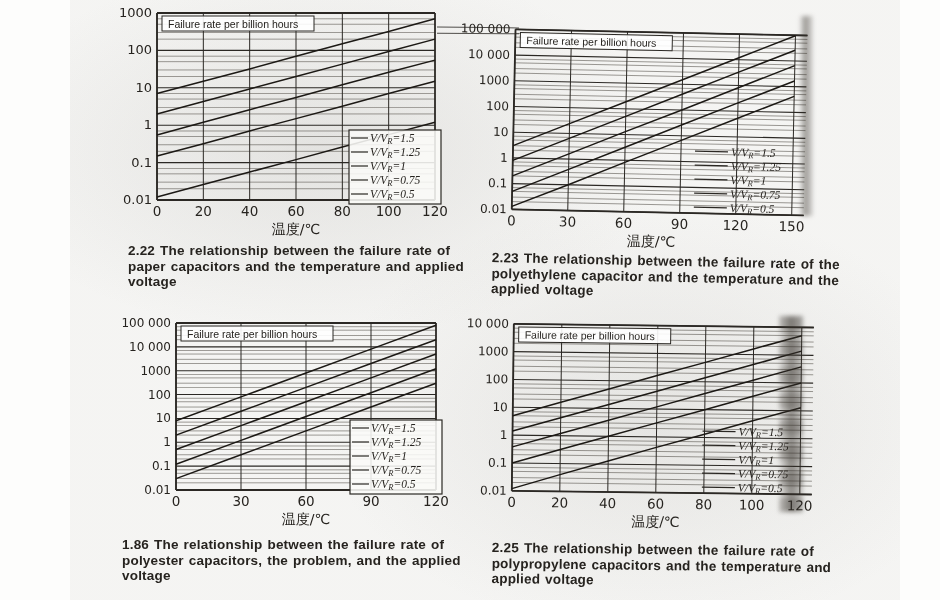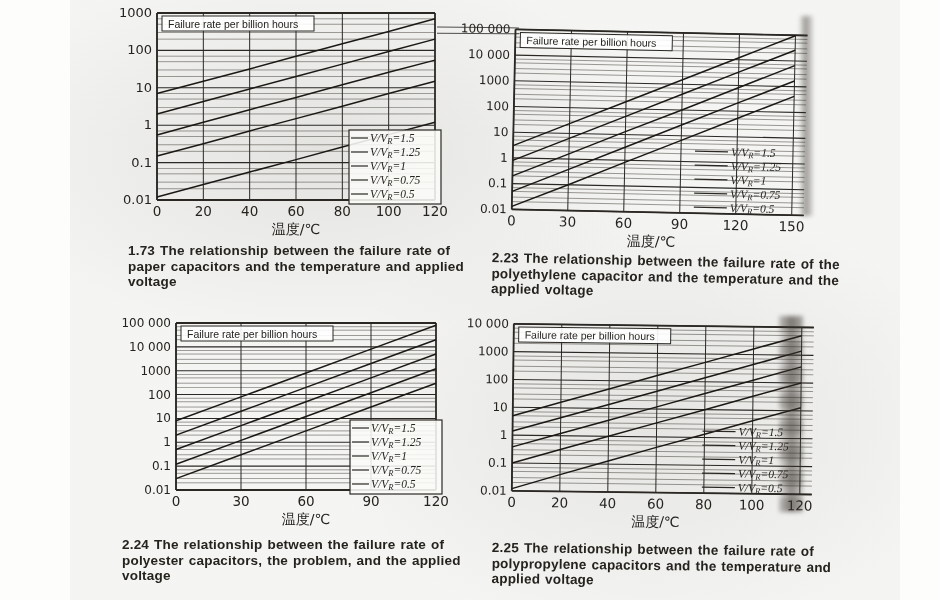--- a/index.html
+++ b/index.html
@@ -117,21 +117,21 @@
       <line x1="261" y1="150" x2="278" y2="150" stroke="#2b2824" stroke-width="1.2"></line>
       <text x="280" y="154" font-size="11.5" font-style="italic" font-family="&quot;Liberation Serif&quot;,serif"><tspan>V/V</tspan><tspan font-size="8.5" dy="2">R</tspan><tspan dy="-2">=1.25</tspan></text>
       <line x1="261" y1="164" x2="278" y2="164" stroke="#2b2824" stroke-width="1.2"></line>
       <text x="280" y="168" font-size="11.5" font-style="italic" font-family="&quot;Liberation Serif&quot;,serif"><tspan>V/V</tspan><tspan font-size="8.5" dy="2">R</tspan><tspan dy="-2">=1</tspan></text>
       <line x1="261" y1="178" x2="278" y2="178" stroke="#2b2824" stroke-width="1.2"></line>
       <text x="280" y="182" font-size="11.5" font-style="italic" font-family="&quot;Liberation Serif&quot;,serif"><tspan>V/V</tspan><tspan font-size="8.5" dy="2">R</tspan><tspan dy="-2">=0.75</tspan></text>
       <line x1="261" y1="192" x2="278" y2="192" stroke="#2b2824" stroke-width="1.2"></line>
       <text x="280" y="196" font-size="11.5" font-style="italic" font-family="&quot;Liberation Serif&quot;,serif"><tspan>V/V</tspan><tspan font-size="8.5" dy="2">R</tspan><tspan dy="-2">=0.5</tspan></text>
     </svg>
 </div>
-<div class="caption" style="left:128px;top:243px;width:345px;">1.73 The relationship between the failure rate of paper capacitors and the temperature and applied voltage</div>
+<div class="caption" style="left:128px;top:243px;width:345px;">2.22 The relationship between the failure rate of paper capacitors and the temperature and applied voltage</div>
 
 <div class="artifact-lines">
   <div class="l1"></div>
   <div class="l2"></div>
 </div>
 
 <div class="chart-block rot13" style="left:450px;top:6px;">
   <svg class="chart" width="380" height="250">
       <line x1="66" y1="194.2592286829262" x2="358" y2="194.2592286829262" stroke="#47433c" stroke-width="0.7" opacity="0.75"></line>
       <line x1="66" y1="189.7311677357801" x2="358" y2="189.7311677357801" stroke="#47433c" stroke-width="0.7" opacity="0.75"></line>
@@ -288,21 +288,21 @@
       <line x1="244" y1="132" x2="261" y2="132" stroke="#2b2824" stroke-width="1.2"></line>
       <text x="263" y="136" font-size="11.5" font-style="italic" font-family="&quot;Liberation Serif&quot;,serif"><tspan>V/V</tspan><tspan font-size="8.5" dy="2">R</tspan><tspan dy="-2">=1.25</tspan></text>
       <line x1="244" y1="146" x2="261" y2="146" stroke="#2b2824" stroke-width="1.2"></line>
       <text x="263" y="150" font-size="11.5" font-style="italic" font-family="&quot;Liberation Serif&quot;,serif"><tspan>V/V</tspan><tspan font-size="8.5" dy="2">R</tspan><tspan dy="-2">=1</tspan></text>
       <line x1="244" y1="160" x2="261" y2="160" stroke="#2b2824" stroke-width="1.2"></line>
       <text x="263" y="164" font-size="11.5" font-style="italic" font-family="&quot;Liberation Serif&quot;,serif"><tspan>V/V</tspan><tspan font-size="8.5" dy="2">R</tspan><tspan dy="-2">=0.75</tspan></text>
       <line x1="244" y1="174" x2="261" y2="174" stroke="#2b2824" stroke-width="1.2"></line>
       <text x="263" y="178" font-size="11.5" font-style="italic" font-family="&quot;Liberation Serif&quot;,serif"><tspan>V/V</tspan><tspan font-size="8.5" dy="2">R</tspan><tspan dy="-2">=0.5</tspan></text>
     </svg>
 </div>
-<div class="caption" style="left:122px;top:537px;width:362px;">2.24 The relationship between the failure rate of polyester capacitors, the problem, and the applied voltage</div>
+<div class="caption" style="left:122px;top:537px;width:362px;">1.86 The relationship between the failure rate of polyester capacitors, the problem, and the applied voltage</div>
 
 <div class="chart-block rot07" style="left:446px;top:310px;">
   <svg class="chart" width="380" height="252">
       <line x1="68" y1="171.62133178735252" x2="368" y2="171.62133178735252" stroke="#47433c" stroke-width="0.7" opacity="0.75"></line>
       <line x1="68" y1="166.7201250769694" x2="368" y2="166.7201250769694" stroke="#47433c" stroke-width="0.7" opacity="0.75"></line>
       <line x1="68" y1="160.54533487931414" x2="368" y2="160.54533487931414" stroke="#47433c" stroke-width="0.7" opacity="0.75"></line>
       <line x1="68" y1="156.47810455293651" x2="368" y2="156.47810455293651" stroke="#47433c" stroke-width="0.7" opacity="0.75"></line>
       <line x1="68" y1="143.7879984540192" x2="368" y2="143.7879984540192" stroke="#47433c" stroke-width="0.7" opacity="0.75"></line>
       <line x1="68" y1="138.88679174363605" x2="368" y2="138.88679174363605" stroke="#47433c" stroke-width="0.7" opacity="0.75"></line>
       <line x1="68" y1="132.7120015459808" x2="368" y2="132.7120015459808" stroke="#47433c" stroke-width="0.7" opacity="0.75"></line>

